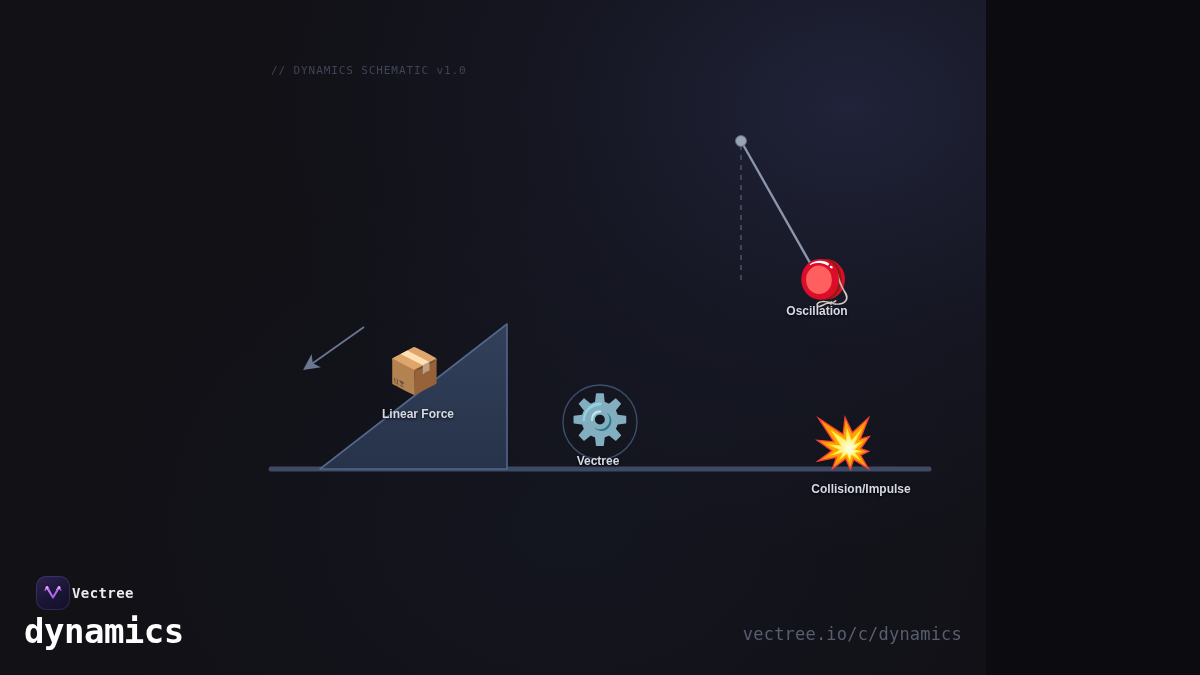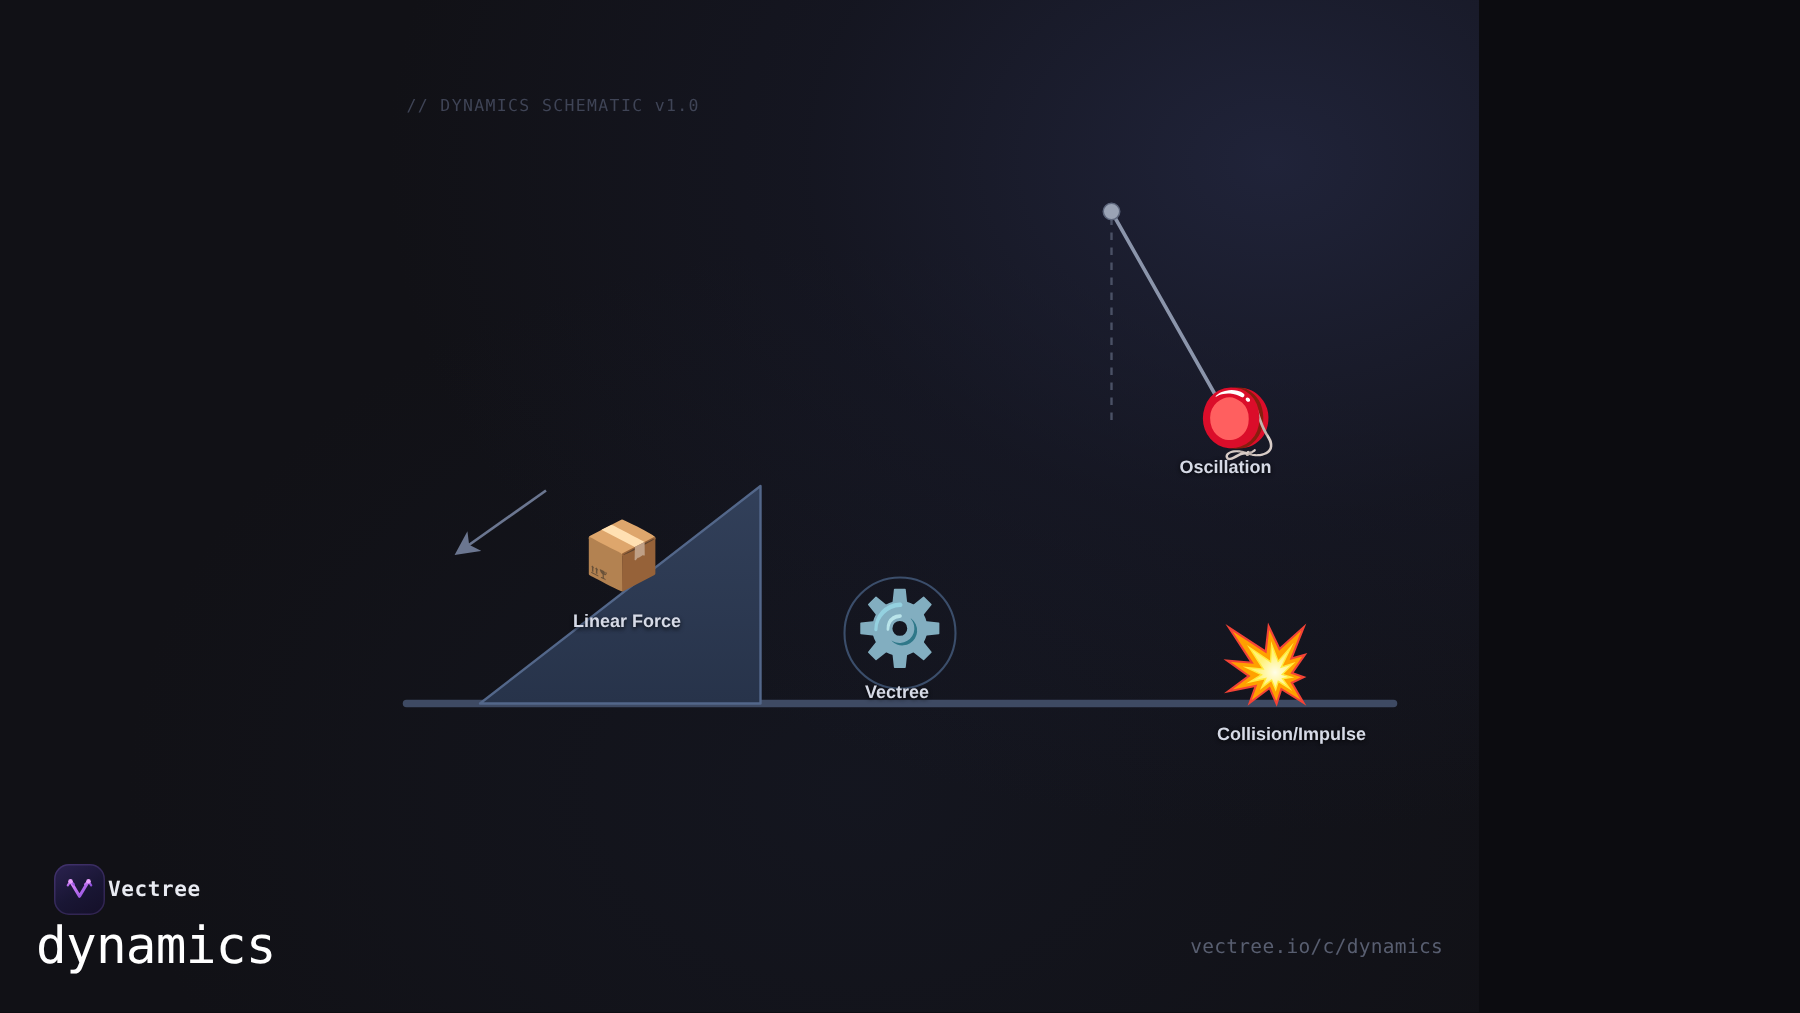--- a/index.html
+++ b/index.html
@@ -105,30 +105,30 @@
     font-weight: bold;
     color: #e9ebf2;
     letter-spacing: 0.4px;
   }
   #page-title {
     position: absolute;
     left: 24px;
     top: 611px;
     font-family: "DejaVu Sans Mono", "Liberation Mono", monospace;
     font-size: 34px;
-    font-weight: normal;
+    font-weight: bold;
     color: #ffffff;
     letter-spacing: -0.5px;
   }
   #footer-url {
     position: absolute;
     right: 24px;
     top: 624px;
     font-family: "DejaVu Sans Mono", "Liberation Mono", monospace;
-    font-size: 13px;
+    font-size: 17px;
     color: #585e70;
     letter-spacing: 0.2px;
   }
 </style>
 </head>
 <body>
 
 <div id="stage">
 
   <div id="bg-glow"></div>

